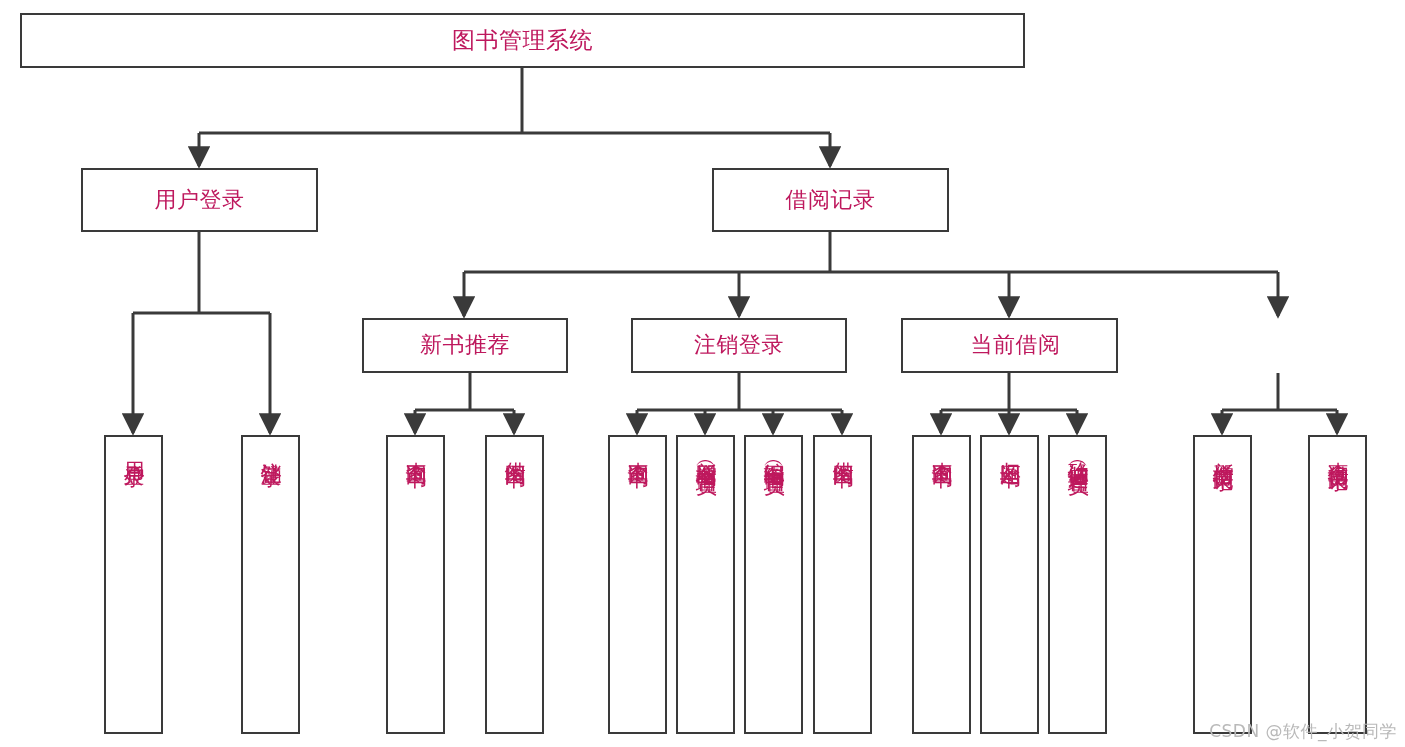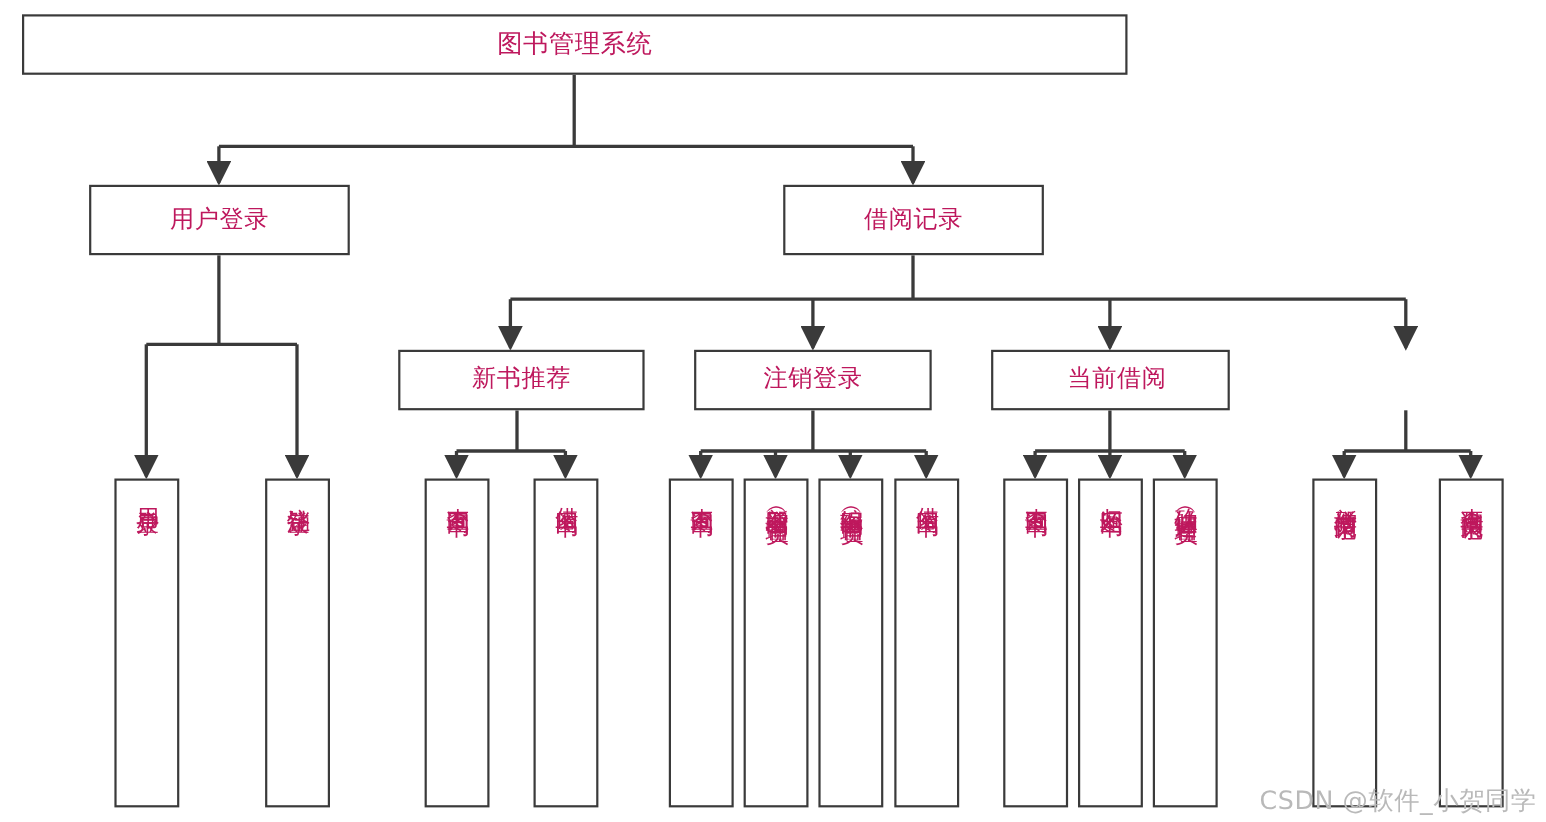--- a/index.html
+++ b/index.html
@@ -61,21 +61,21 @@
     text-orientation: upright;
     font-size: 21px;
     line-height: 1.22;
     letter-spacing: 2px;
     max-height: 100%;
   }
   #watermark {
     position: absolute;
     right: 8px;
     bottom: 4px;
-    font-size: 23px;
+    font-size: 17px;
     color: #b9b9b9;
     letter-spacing: 0.5px;
     white-space: nowrap;
   }
 </style>
 </head>
 <body>
 
 <div id="diagram-root">
 
@@ -134,21 +134,21 @@
   </div>
 
   <div class="node horiz" style="left:81px; top:168px; width:237px; height:64px;">
     <span class="node-label">用户登录</span>
   </div>
 
   <div class="node horiz" style="left:712px; top:168px; width:237px; height:64px;">
     <span class="node-label">借阅记录</span>
   </div>
 
-  <div class="node horiz" style="left:362px; top:318px; width:224px; height:55px;">
+  <div class="node horiz" style="left:362px; top:318px; width:206px; height:55px;">
     <span class="node-label">新书推荐</span>
   </div>
 
   <div class="node horiz" style="left:631px; top:318px; width:216px; height:55px;">
     <span class="node-label">注销登录</span>
   </div>
 
   <div class="node horiz" style="left:901px; top:318px; width:217px; height:55px;padding-left:12px;">
     <span class="node-label">当前借阅</span>
   </div>

